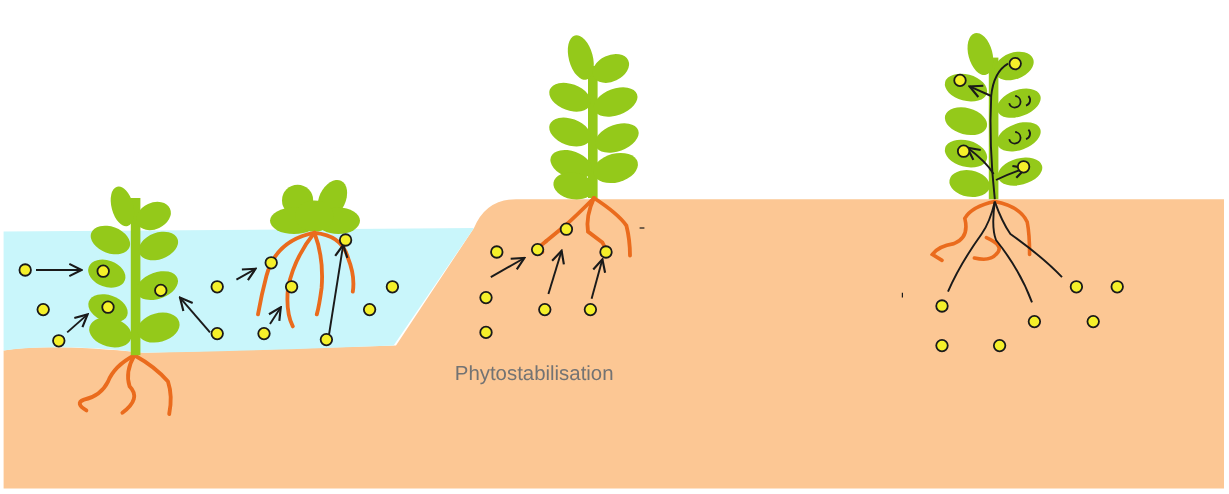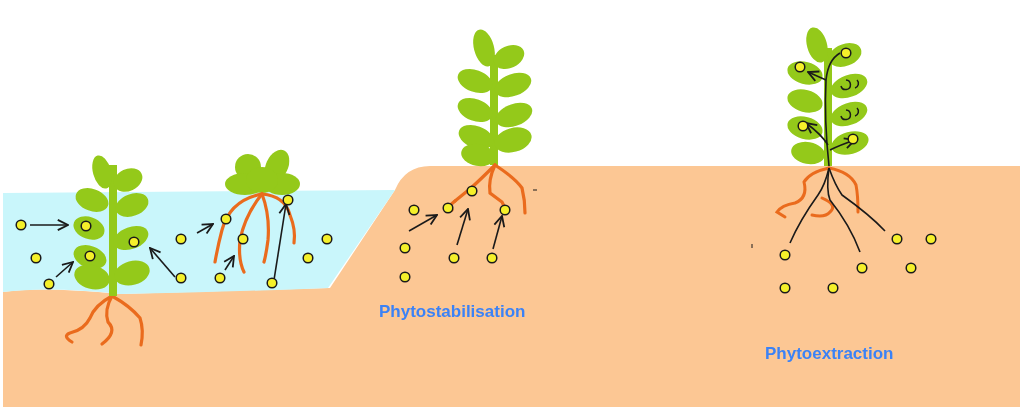--- a/index.html
+++ b/index.html
@@ -1,18 +1,18 @@
 <!DOCTYPE html>
 <html><head>
   <meta charset="utf-8">
   <style>
     html, body { margin: 0; padding: 0; background: #ffffff; }
     body { width: 1024px; height: 412px; overflow: hidden; position: relative; font-family: "Liberation Sans", sans-serif; }
     #stage { position: absolute; left: 0; top: 0; width: 1024px; height: 412px; }
-    .label { position: absolute; font-family: "Liberation Sans", sans-serif; font-weight: bold; font-size: 17px; color: #3b82f6; white-space: nowrap; }
+    .label { position: absolute; font-family: "Liberation Sans", sans-serif; font-weight: normal; font-size: 17px; color: #737373; white-space: nowrap; }
     #label-rhizo { left: 113px; top: 376px; }
     #label-stab { left: 379px; top: 302px; }
     #label-extract { left: 765px; top: 344px; }
   </style>
 </head>
 <body>
 
 <div id="stage">
 <svg width="1024" height="412" viewBox="0 0 1024 412" xmlns="http://www.w3.org/2000/svg">
   <defs>
@@ -184,14 +184,13 @@
     <circle cx="897" cy="239" r="4.8"></circle>
     <circle cx="931" cy="239" r="4.8"></circle>
     <circle cx="911" cy="268" r="4.8"></circle>
   </g>
 
   <line x1="752" y1="244" x2="752" y2="248" stroke="#1a1a1a" stroke-width="1"></line>
   <line x1="533" y1="190" x2="537" y2="190" stroke="#1a1a1a" stroke-width="1"></line>
 </svg>
 
   <div class="label" id="label-stab">Phytostabilisation</div>
-  <div class="label" id="label-extract">Phytoextraction</div>
 </div>
 
 </body></html>

